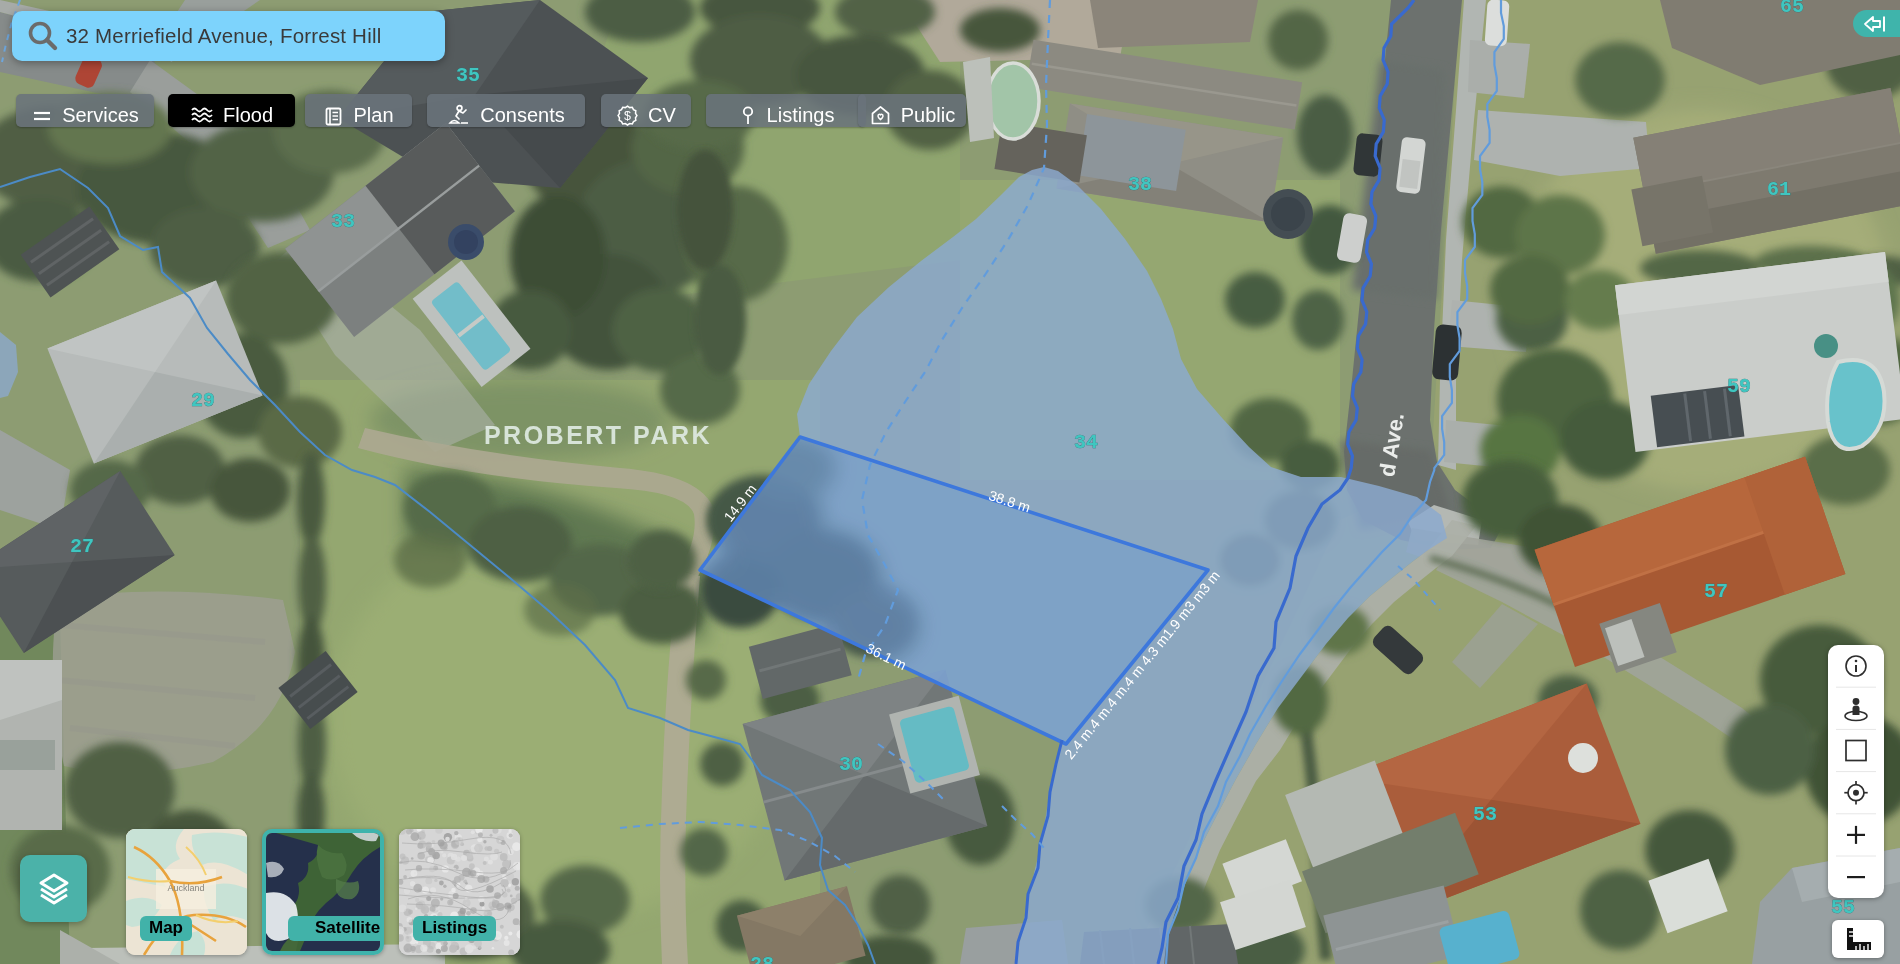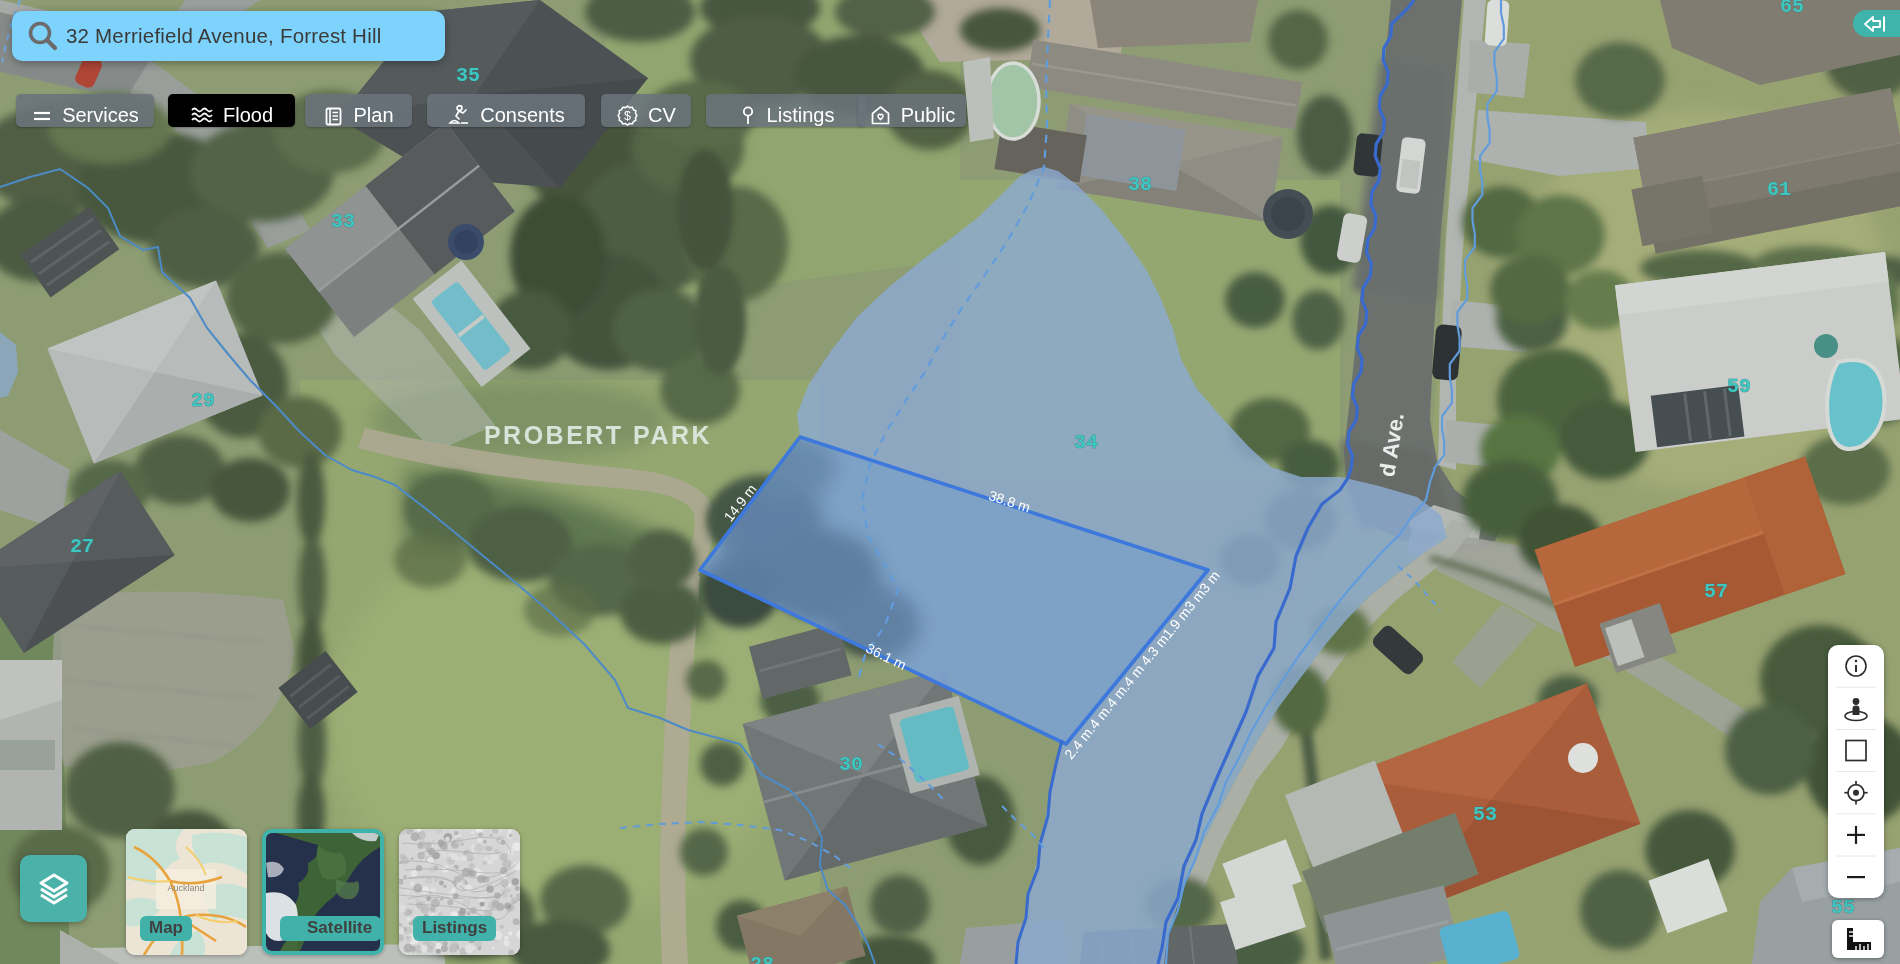--- a/index.html
+++ b/index.html
@@ -2,21 +2,21 @@
 <html><head>
 <meta charset="utf-8">
 <style>
 html,body{margin:0;padding:0;width:1900px;height:964px;overflow:hidden;font-family:"Liberation Sans",sans-serif;background:#8ca368;}
 #stage{position:relative;width:1900px;height:964px;overflow:hidden;}
 #scene{position:absolute;left:0;top:0;}
 .ui{position:absolute;}
 .tab{position:absolute;top:94px;height:33px;border-radius:5px;background:rgba(106,115,123,0.88);color:#fff;display:flex;align-items:flex-end;justify-content:center;font-size:20px;box-shadow:0 1px 2px rgba(0,0,0,0.25);}
 .tab svg{margin-right:9px;}
 .thumb{position:absolute;top:829px;width:121px;height:126px;border-radius:9px;overflow:hidden;box-shadow:0 1px 4px rgba(0,0,0,0.3);}
-.tlabel{position:absolute;left:14px;bottom:14px;background:#41b2a9;color:#404040;font-size:17px;font-weight:bold;padding:3px 9px;border-radius:6px;line-height:1.1;}
+.tlabel{position:absolute;left:14px;bottom:14px;background:#41b2a9;color:#000000;font-size:17px;font-weight:bold;padding:3px 9px;border-radius:6px;line-height:1.1;}
 </style>
 </head>
 <body>
 <div id="stage">
 <svg id="scene" width="1900" height="964" viewBox="0 0 1900 964">
 <defs>
 <filter id="b3" x="-40%" y="-40%" width="180%" height="180%">
           <feGaussianBlur stdDeviation="3"></feGaussianBlur>
         </filter>
 <filter id="b6" x="-40%" y="-40%" width="180%" height="180%">
@@ -748,21 +748,21 @@
 <svg width="114" height="118" viewBox="0 0 114 118">
 <rect width="114" height="118" fill="#25304b"></rect>
 <path d="M10,0 L114,0 L114,14 Q96,24 86,40 Q76,58 60,70 Q44,84 40,104 L34,118 L22,118 Q28,92 24,76 Q36,66 32,50 Q44,44 42,30 Q54,24 52,12 Z" fill="#3e6336"></path>
 <path d="M52,12 Q62,22 76,20 Q84,32 78,42 Q66,50 56,44 Q48,26 52,12 Z" fill="#49703e"></path>
 <path d="M70,46 Q82,52 92,48 Q96,60 86,66 Q74,68 70,58 Z" fill="#52794a" opacity="0.8"></path>
 <path d="M0,60 Q20,56 30,72 Q36,92 22,106 Q6,112 0,100 Z" fill="#e6ebee" opacity="0.95"></path>
 <path d="M0,30 Q12,26 18,36 Q14,46 2,44 Z" fill="#dfe4e8" opacity="0.7"></path>
 <path d="M86,0 Q96,10 110,8 L114,0 Z" fill="#d8dee4" opacity="0.85"></path>
 <path d="M14,118 Q20,104 34,100 L30,118 Z" fill="#44683a"></path>
 </svg>
-<div class="tlabel" style="left:14px;bottom:10px;padding-left:27px;">Satellite</div>
+<div class="tlabel" style="left:22px;bottom:10px;padding-left:27px;">Satellite</div>
 </div>
 
 <div class="thumb" style="left:399px;background:#d6d6d6;">
 <svg width="122" height="126" viewBox="0 0 122 126">
 <rect width="122" height="126" fill="#d6d6d6"></rect>
 <circle cx="78.0" cy="3.2" r="2.1" fill="#c6c6c6" opacity="0.56"></circle>
 <circle cx="12.5" cy="93.3" r="3.0" fill="#9e9e9e" opacity="0.69"></circle>
 <circle cx="3.6" cy="27.5" r="2.9" fill="#bdbdbd" opacity="0.75"></circle>
 <circle cx="87.4" cy="88.4" r="2.6" fill="#b5b5b5" opacity="0.77"></circle>
 <circle cx="98.8" cy="0.8" r="3.9" fill="#e2e2e2" opacity="0.69"></circle>

